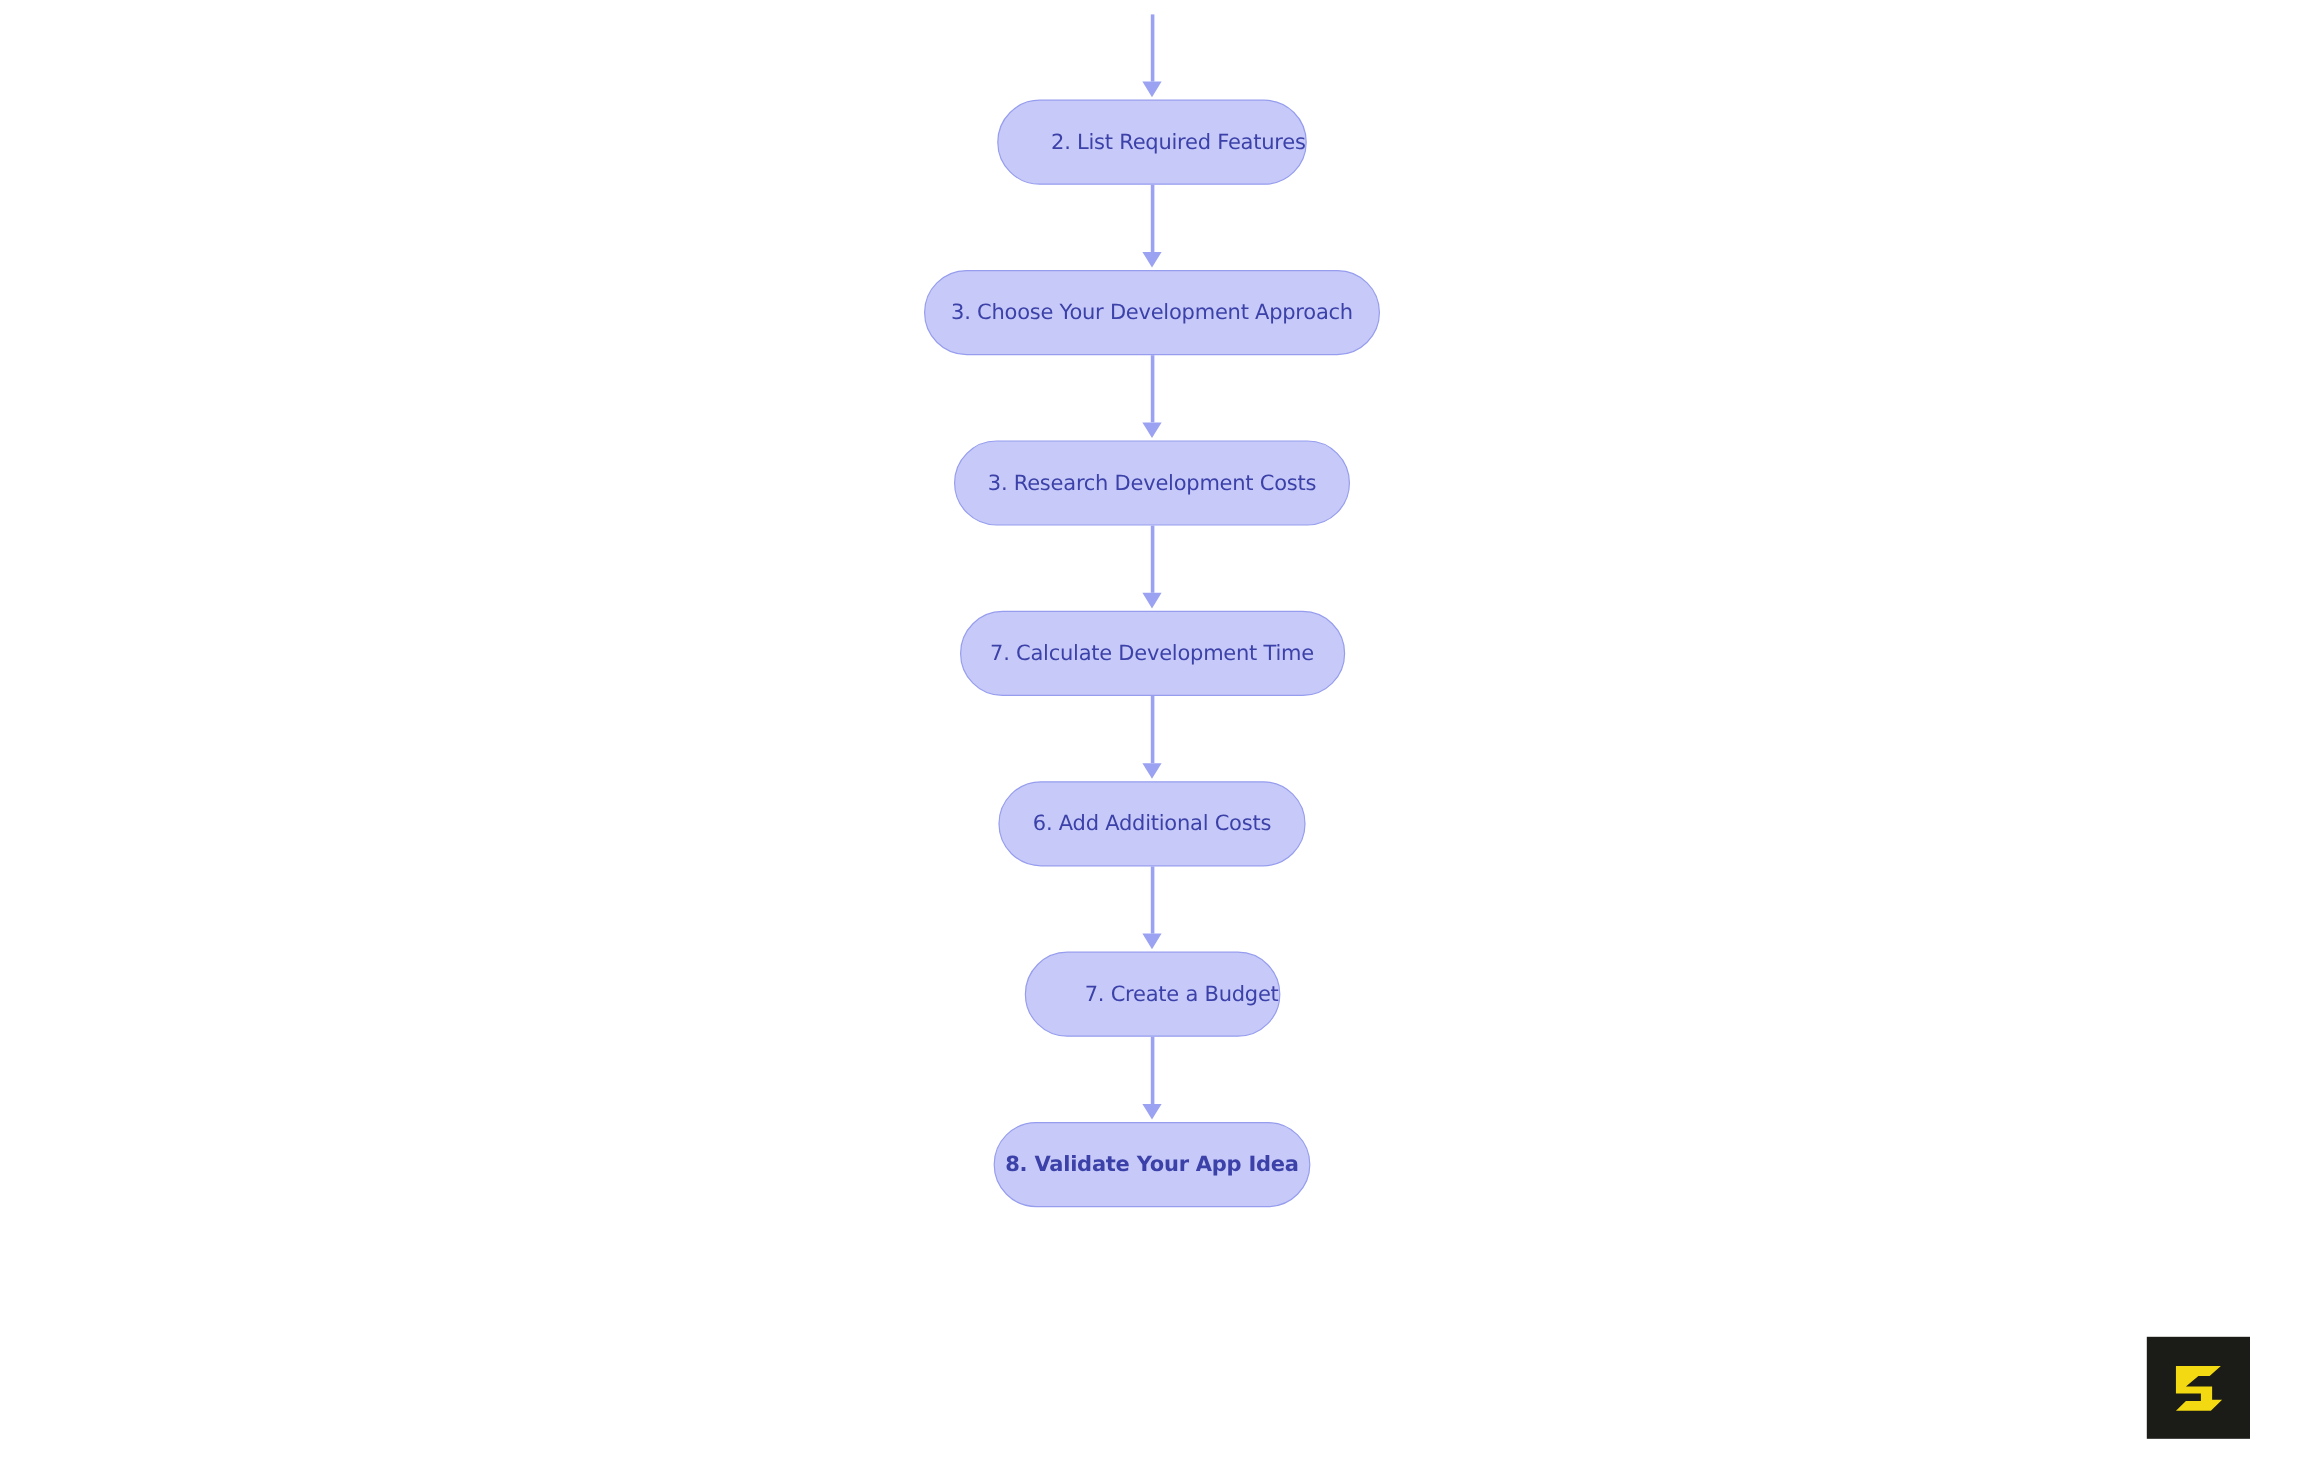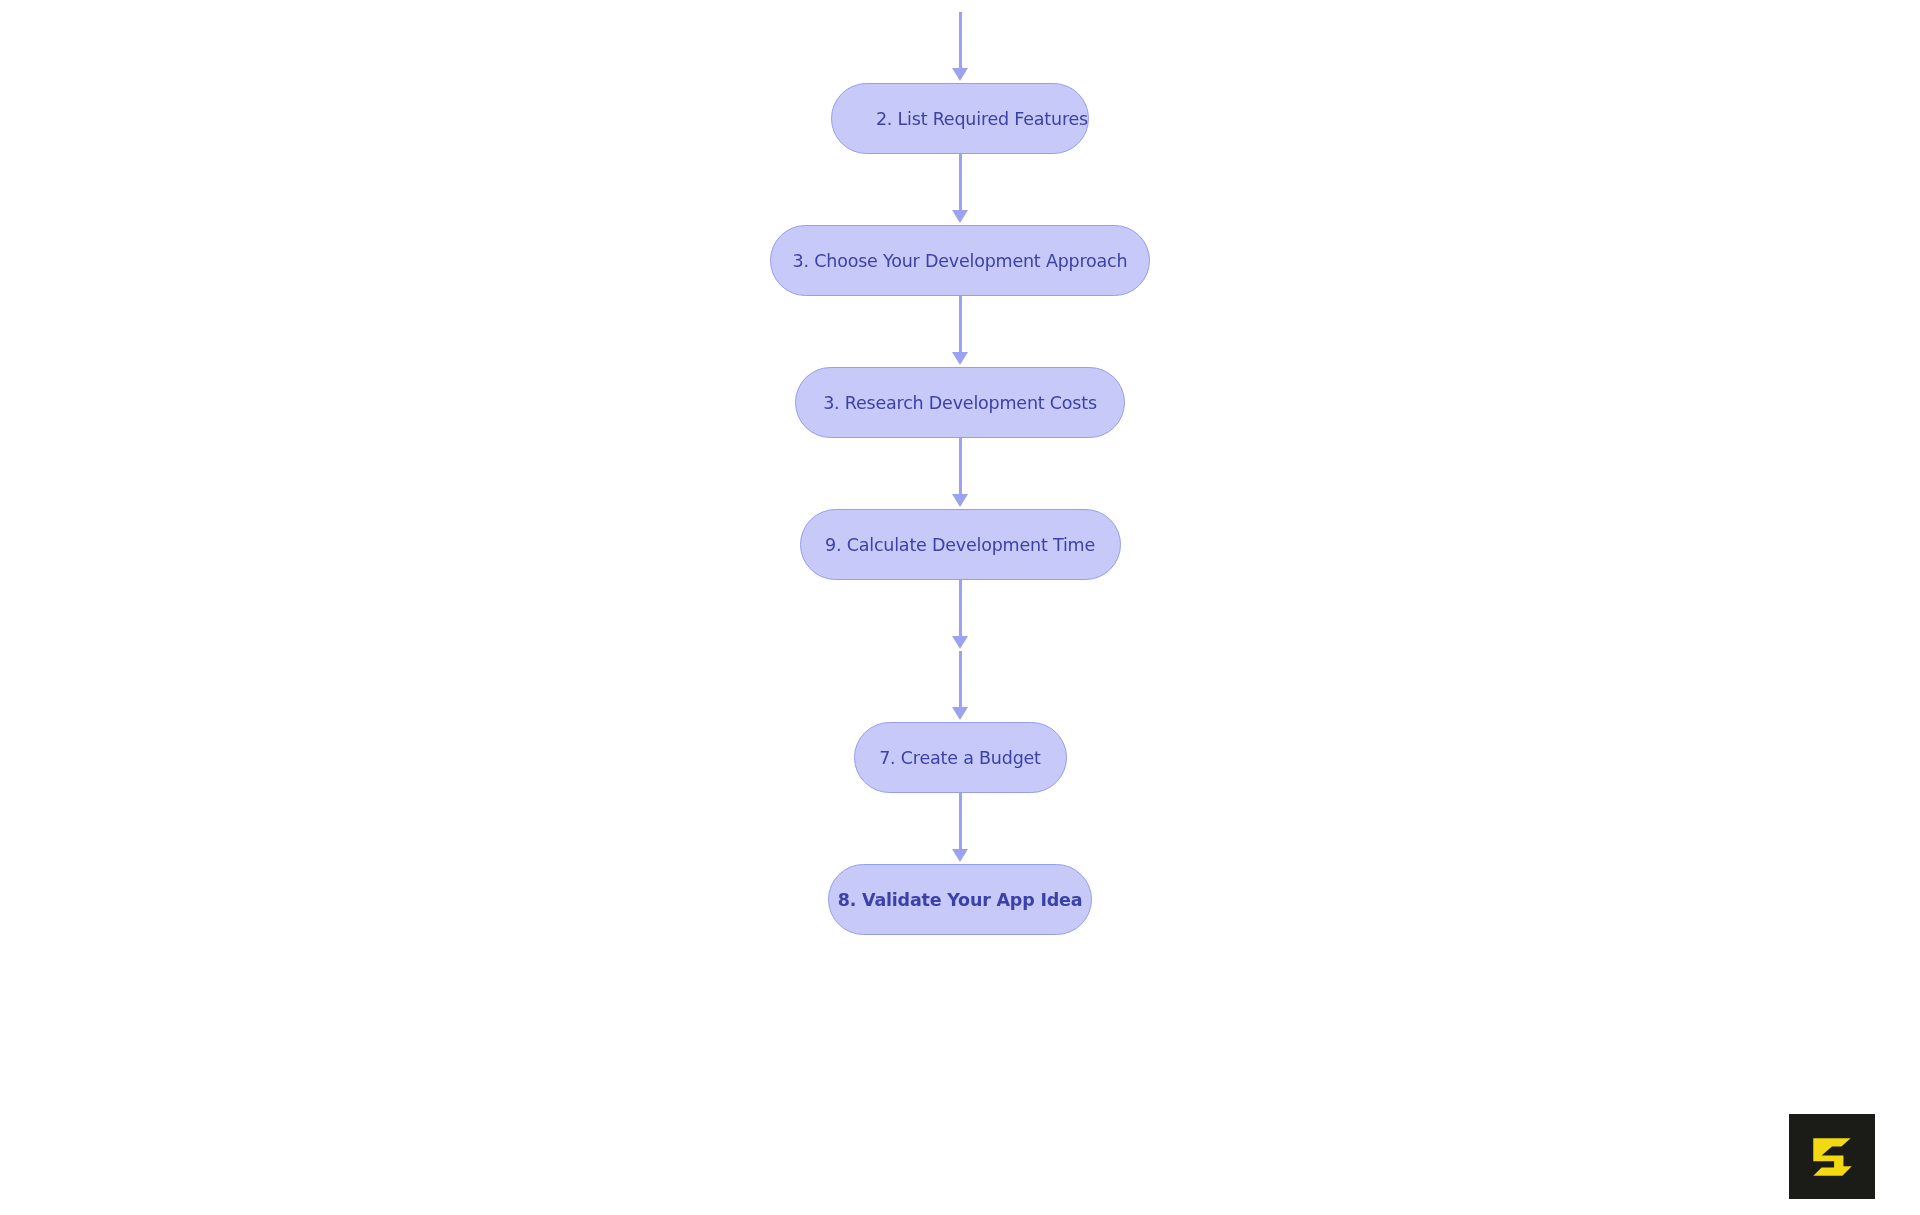--- a/index.html
+++ b/index.html
@@ -38,21 +38,21 @@
     letter-spacing: -0.2px;
     white-space: nowrap;
     flex: 0 0 auto;
   }
   .node.w1 { width: 280px; }
   .node.w2 { width: 258px; justify-content: flex-end; }
   .node.w3 { width: 380px; }
   .node.w4 { width: 330px; }
   .node.w5 { width: 321px; }
   .node.w6 { width: 256px; }
-  .node.w7 { width: 213px; }
+  .node.w7 { width: 213px; justify-content: flex-end; }
   .node.w8 { width: 264px; font-weight: bold; }
   .arrow {
     height: 71px;
     display: flex;
     flex-direction: column;
     align-items: center;
     justify-content: flex-start;
     flex: 0 0 auto;
   }
   .arrow-line {
@@ -116,28 +116,31 @@
   <div class="node w4">
     <span>3. Research Development Costs</span>
   </div>
 
   <div class="arrow">
     <div class="arrow-line"></div>
     <div class="arrow-head"></div>
   </div>
 
   <div class="node w5">
-    <span>9. Calculate Development Time</span>
+    <span>7. Calculate Development Time</span>
   </div>
 
   <div class="arrow">
     <div class="arrow-line"></div>
     <div class="arrow-head"></div>
   </div>
 
+  <div class="node w6">
+    <span>6. Add Additional Costs</span>
+  </div>
 
   <div class="arrow">
     <div class="arrow-line"></div>
     <div class="arrow-head"></div>
   </div>
 
   <div class="node w7">
     <span>7. Create a Budget</span>
   </div>
 

